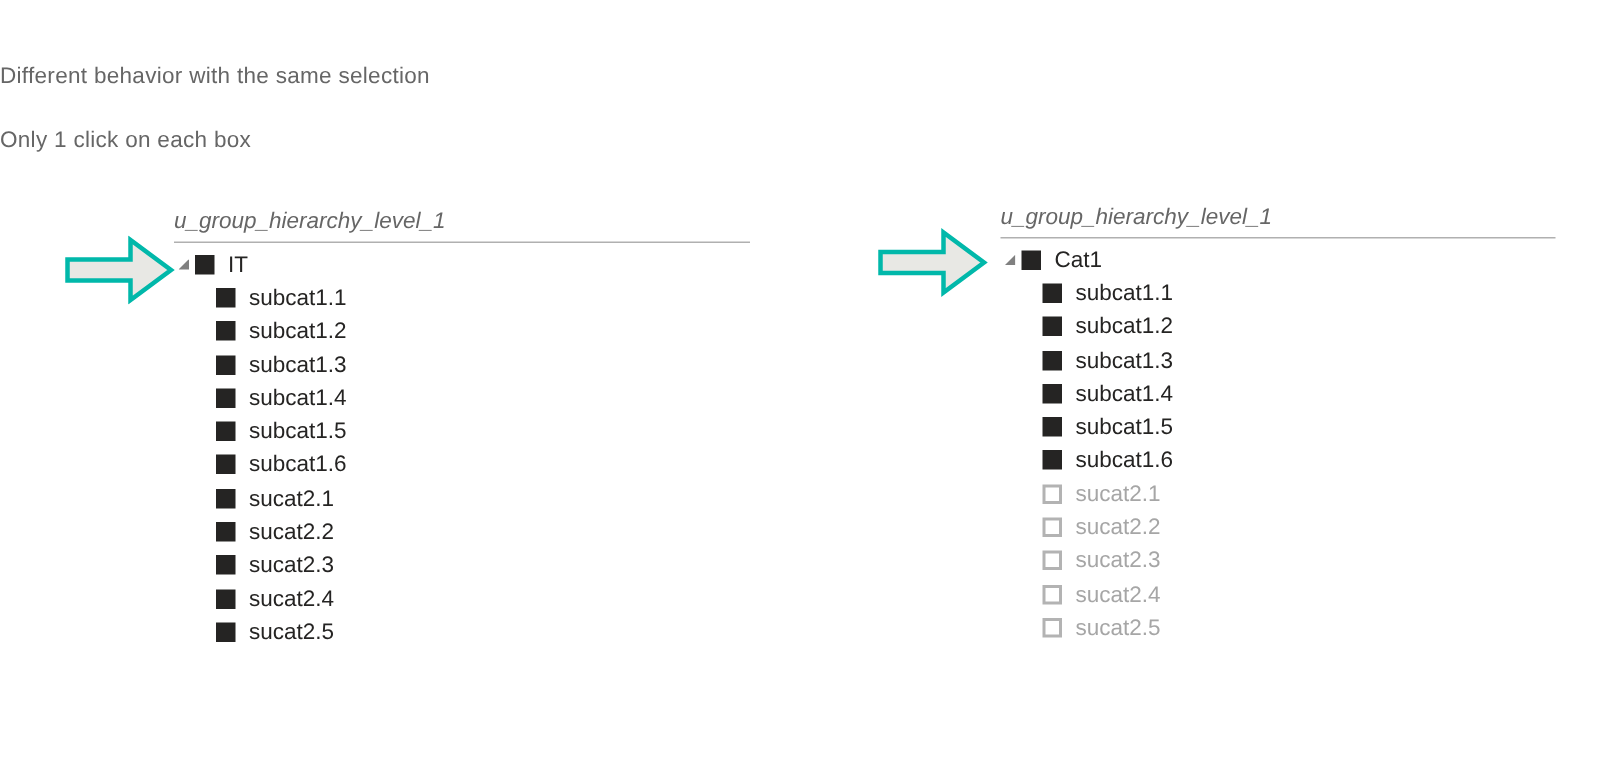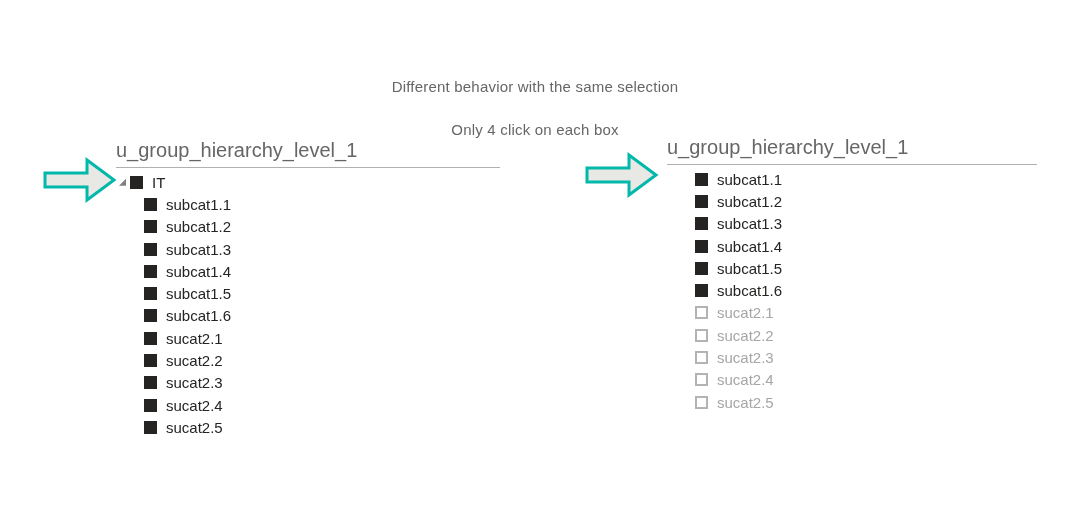--- a/index.html
+++ b/index.html
@@ -5,33 +5,34 @@
   html,body{margin:0;padding:0;}
   body{
     width:1070px;height:520px;background:#ffffff;position:relative;overflow:hidden;
     font-family:"Liberation Sans", sans-serif;
     --accent:#01B8AA; --arrow-fill:#E8E8E4;
     --checked-box:#252423; --checked-text:#252423;
     --unchecked-border:#B3B3B3; --unchecked-text:#A6A6A6;
     --header-text:#666666; --underline:#B0B0B0; --caret:#808080;
   }
   .heading{
-    position:absolute;left:0;width:1070px;text-align:center;
-    color:var(--header-text);font-size:15px;letter-spacing:.2px;margin-top:36px;
+    position:absolute;left:0;width:1070px;text-align:left;
+    color:var(--header-text);font-size:15px;letter-spacing:.2px;
   }
   .heading-1{top:42px;}
   .heading-2{top:85px;}
 
   .slicer{position:absolute;}
   .slicer-left{left:116px;top:139px;width:384px;}
   .slicer-right{left:667px;top:136px;width:370px;}
   .slicer-header{
-    font-size:20px;color:var(--header-text);
+    font-size:15px;color:var(--header-text);
     padding-bottom:5px;border-bottom:1.5px solid var(--underline);
     cursor:default;
+    font-style:italic;
   }
   .rows{padding-top:3px;}
   .row{display:flex;align-items:center;height:22.3px;cursor:pointer;}
   .row.parent{padding-left:3px;}
   .row.child{padding-left:28px;}
   .caret{
     width:7px;height:7px;flex:0 0 auto;margin-right:4px;
     background:var(--caret);
     clip-path:polygon(100% 0, 100% 100%, 0 100%);
   }
@@ -43,21 +44,21 @@
   .label.off{color:var(--unchecked-text);}
 
   .arrow{position:absolute;width:74px;height:46px;}
   .arrow-left{left:43px;top:157px;}
   .arrow-right{left:585px;top:152px;}
 </style>
 </head>
 <body style="--accent: #01B8AA; --arrow-fill: #E8E8E4; --checked-box: #252423; --checked-text: #252423; --unchecked-border: #B3B3B3; --unchecked-text: #A6A6A6; --header-text: #666666; --underline: #B0B0B0; --caret: #808080;">
 
 <div class="heading heading-1">Different behavior with the same selection</div>
-<div class="heading heading-2">Only 4 click on each box</div>
+<div class="heading heading-2">Only 1 click on each box</div>
 
 <svg class="arrow arrow-left" viewBox="0 0 74 46" xmlns="http://www.w3.org/2000/svg">
   <polygon points="2,16 44,16 44,3 71,23 44,43 44,30 2,30" style="fill:var(--arrow-fill);stroke:var(--accent);stroke-width:3;stroke-linejoin:miter;"></polygon>
 </svg>
 
 <svg class="arrow arrow-right" viewBox="0 0 74 46" xmlns="http://www.w3.org/2000/svg">
   <polygon points="2,16 44,16 44,3 71,23 44,43 44,30 2,30" style="fill:var(--arrow-fill);stroke:var(--accent);stroke-width:3;stroke-linejoin:miter;"></polygon>
 </svg>
 
 <div class="slicer slicer-left">
@@ -111,20 +112,25 @@
       <div class="row child">
         <span class="checkbox checked"></span>
         <span class="label on">sucat2.5</span>
       </div>
     </div>
 </div>
 
 <div class="slicer slicer-right">
   <div class="slicer-header">u_group_hierarchy_level_1</div>
   <div class="rows">
+      <div class="row parent">
+        <span class="caret"></span>
+        <span class="checkbox checked"></span>
+        <span class="label on">Cat1</span>
+      </div>
       <div class="row child">
         <span class="checkbox checked"></span>
         <span class="label on">subcat1.1</span>
       </div>
       <div class="row child">
         <span class="checkbox checked"></span>
         <span class="label on">subcat1.2</span>
       </div>
       <div class="row child">
         <span class="checkbox checked"></span>

